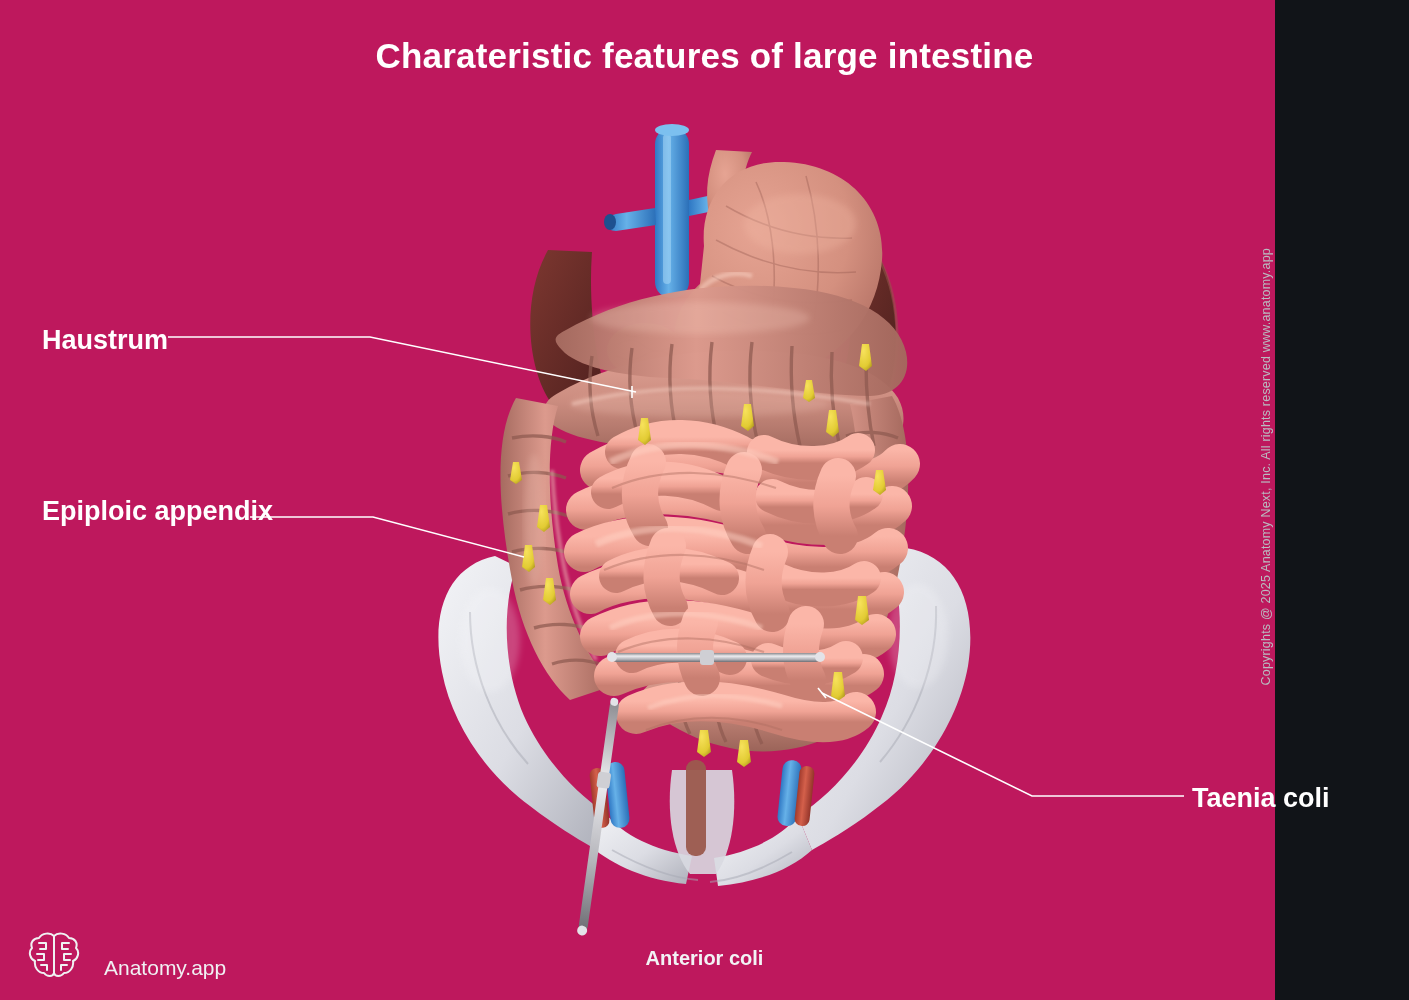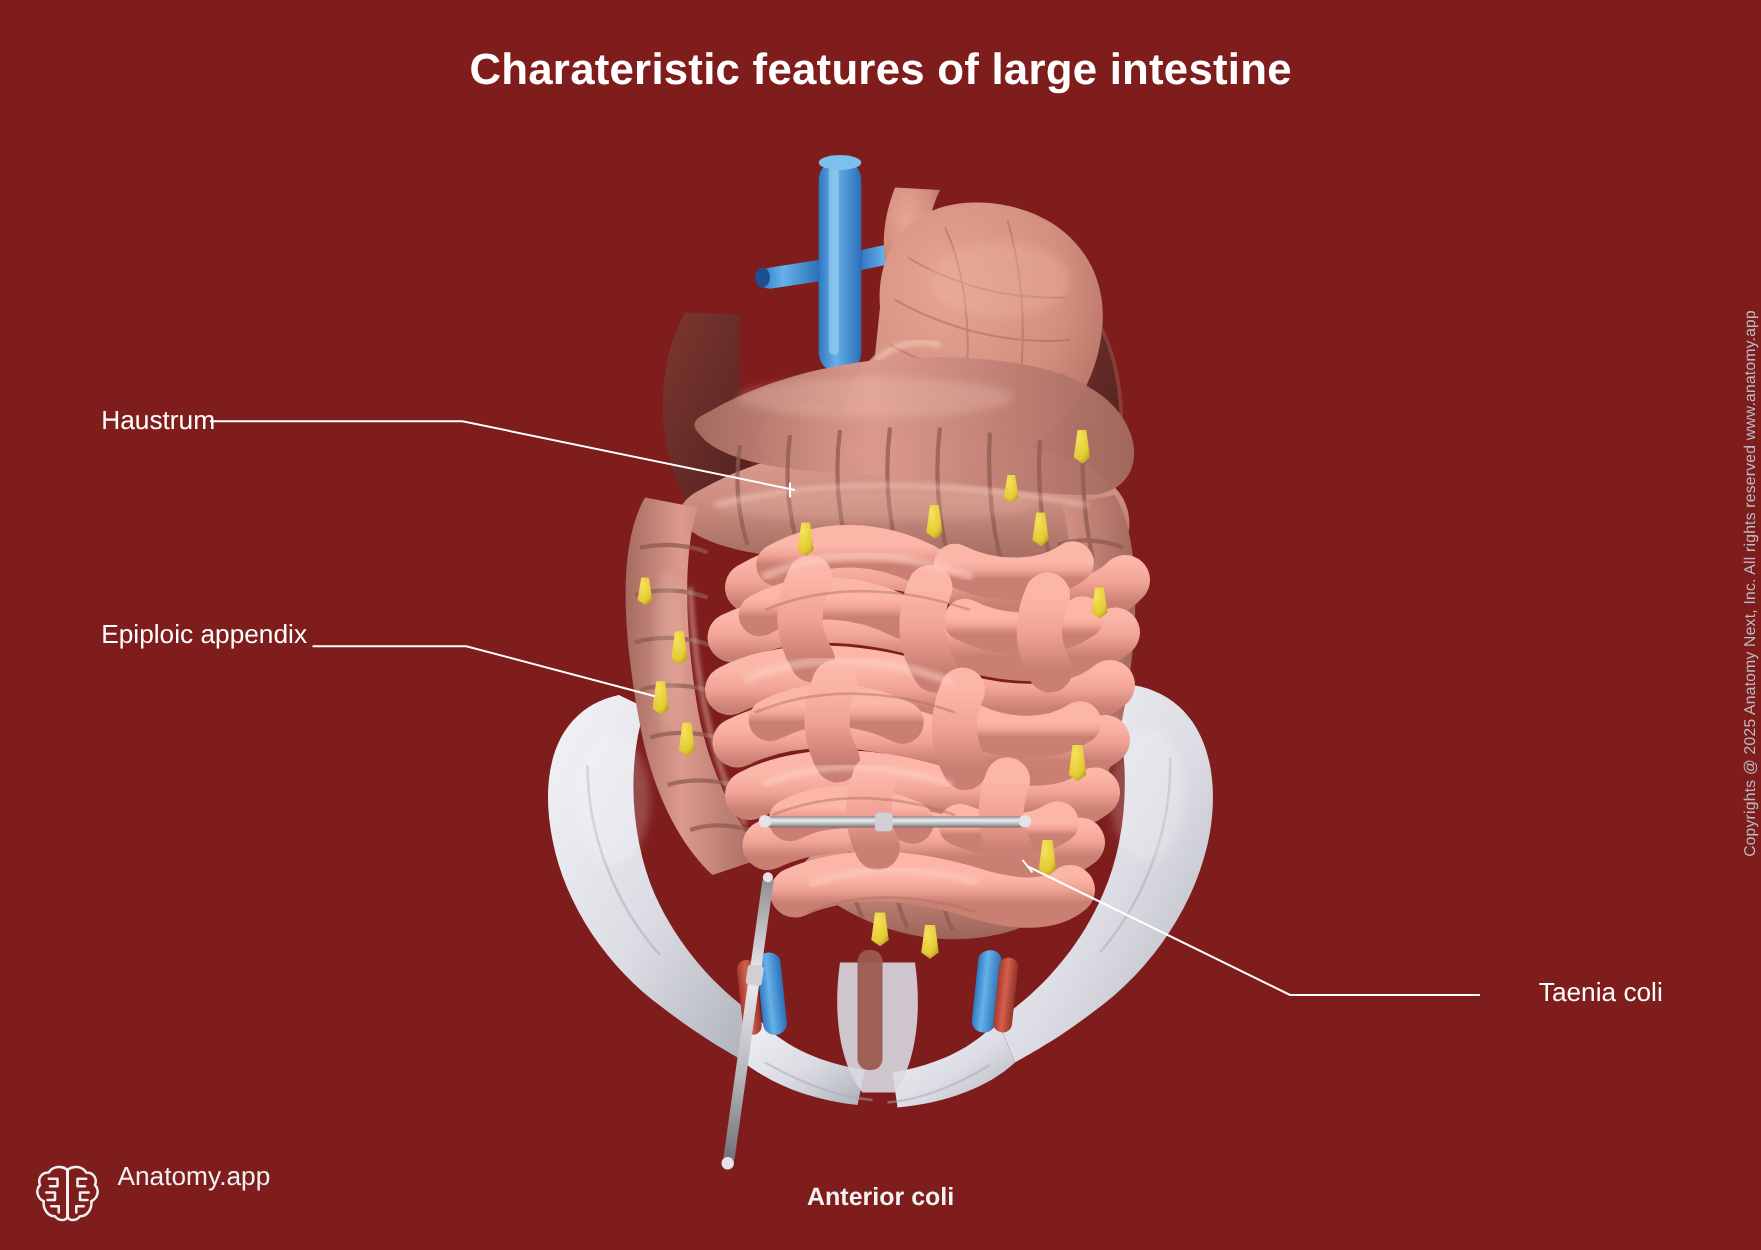--- a/index.html
+++ b/index.html
@@ -1,35 +1,35 @@
 <!DOCTYPE html>
 <html><head>
 <meta charset="utf-8">
 <style>
   html,body{margin:0;padding:0;background:#111418;}
   body{width:1409px;height:1000px;overflow:hidden;position:relative;
        font-family:"Liberation Sans",sans-serif;color:#fff;}
-  #stage{position:absolute;inset:0;width:1409px;height:1000px;background:#7f1d1d;}
+  #stage{position:absolute;inset:0;width:1275px;height:1000px;background:#be185d;}
 
   
   #title{position:absolute;left:0;top:36px;width:1409px;text-align:center;
          font-size:35px;font-weight:bold;letter-spacing:.2px;color:#ffffff;}
   #anterior{position:absolute;left:0;top:947px;width:1409px;text-align:center;
             font-size:20px;font-weight:bold;color:#f2f3f5;}
-  .lbl{position:absolute;font-size:21px;font-weight:400;color:#ffffff;white-space:nowrap;margin-left:39px;}
+  .lbl{position:absolute;font-size:27px;font-weight:700;color:#ffffff;white-space:nowrap;}
   #lbl-haustrum{left:42px;top:325px;}
   #lbl-epiploic{left:42px;top:496px;}
   #lbl-taenia{left:1192px;top:783px;text-align:center;}
 
   #copyright{position:absolute;right:2px;top:248px;font-size:12.5px;color:#b9bcc1;
              writing-mode:vertical-rl;transform:rotate(180deg);letter-spacing:.2px;
              white-space:nowrap;}
 
   
-  #logo{position:absolute;left:28px;top:930px;display:flex;align-items:flex-start;gap:14px;}
+  #logo{position:absolute;left:28px;top:930px;display:flex;align-items:flex-end;gap:24px;}
   #logo-text{font-size:21px;color:#f0f1f3;font-weight:500;}
 
   
   #art{position:absolute;left:0;top:0;width:1409px;height:1000px;}
   #leaders{position:absolute;left:0;top:0;width:1409px;height:1000px;pointer-events:none;}
 </style>
 </head>
 <body>
 
 <div id="stage">

